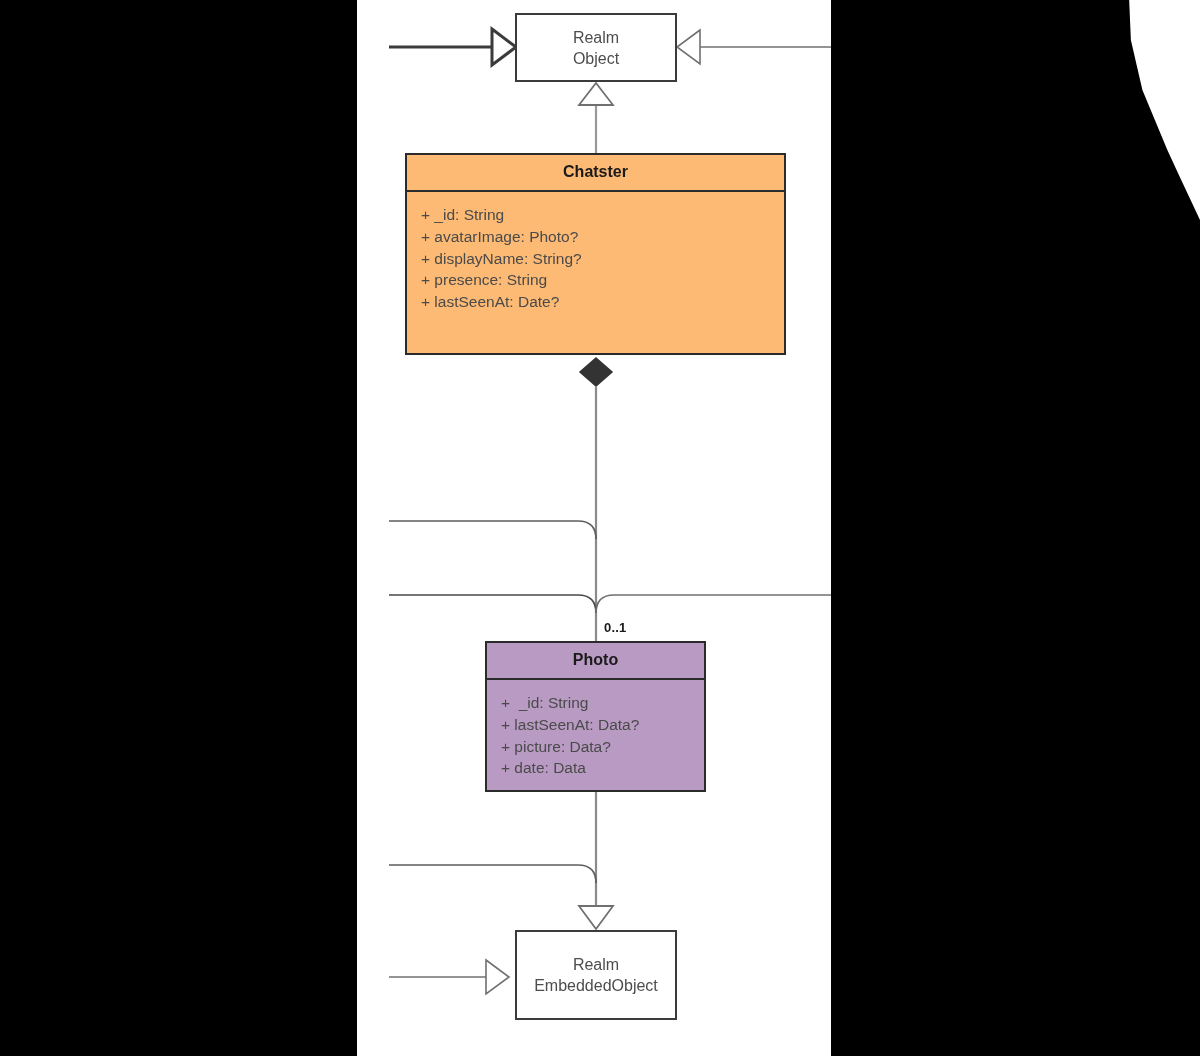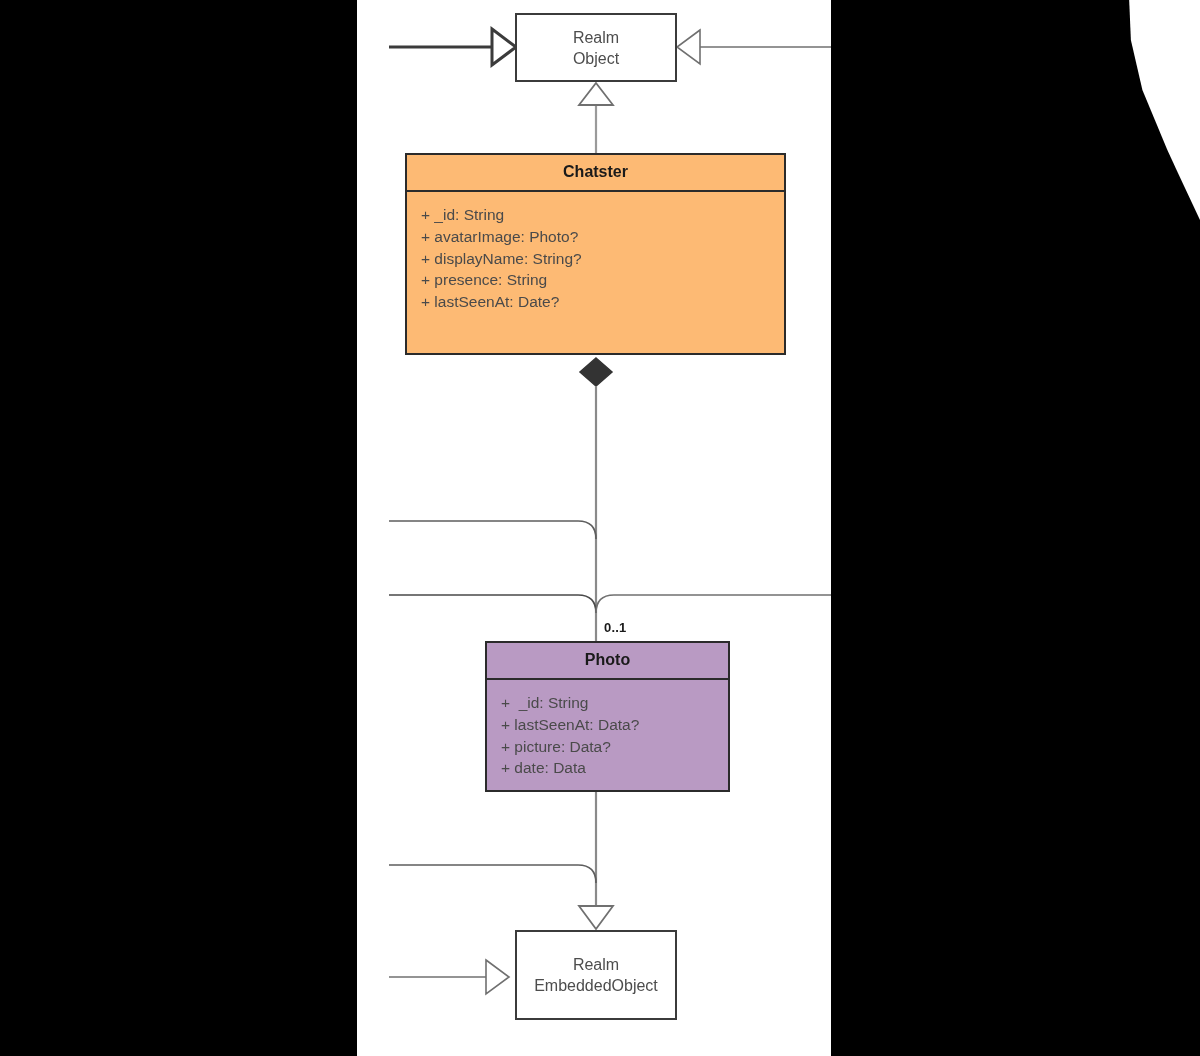--- a/index.html
+++ b/index.html
@@ -181,21 +181,21 @@
       <div class="attr">+ _id: String</div>
       <div class="attr">+ avatarImage: Photo?</div>
       <div class="attr">+ displayName: String?</div>
       <div class="attr">+ presence: String</div>
       <div class="attr">+ lastSeenAt: Date?</div>
     </div>
   </div>
 
   <div class="mult-label" style="left:604px; top:620px;">0..1</div>
 
-  <div class="class-box" id="box-photo" style="left:485px; top:641px; width:245px; height:151px;">
+  <div class="class-box" id="box-photo" style="left:485px; top:641px; width:221px; height:151px;">
     <div class="class-title">Photo</div>
     <div class="class-attrs">
       <div class="attr">+  _id: String</div>
       <div class="attr">+ lastSeenAt: Data?</div>
       <div class="attr">+ picture: Data?</div>
       <div class="attr">+ date: Data</div>
     </div>
   </div>
 
   <div class="uml-box plain" id="box-realm-embedded-object" style="left:515px; top:930px; width:162px; height:90px;">

